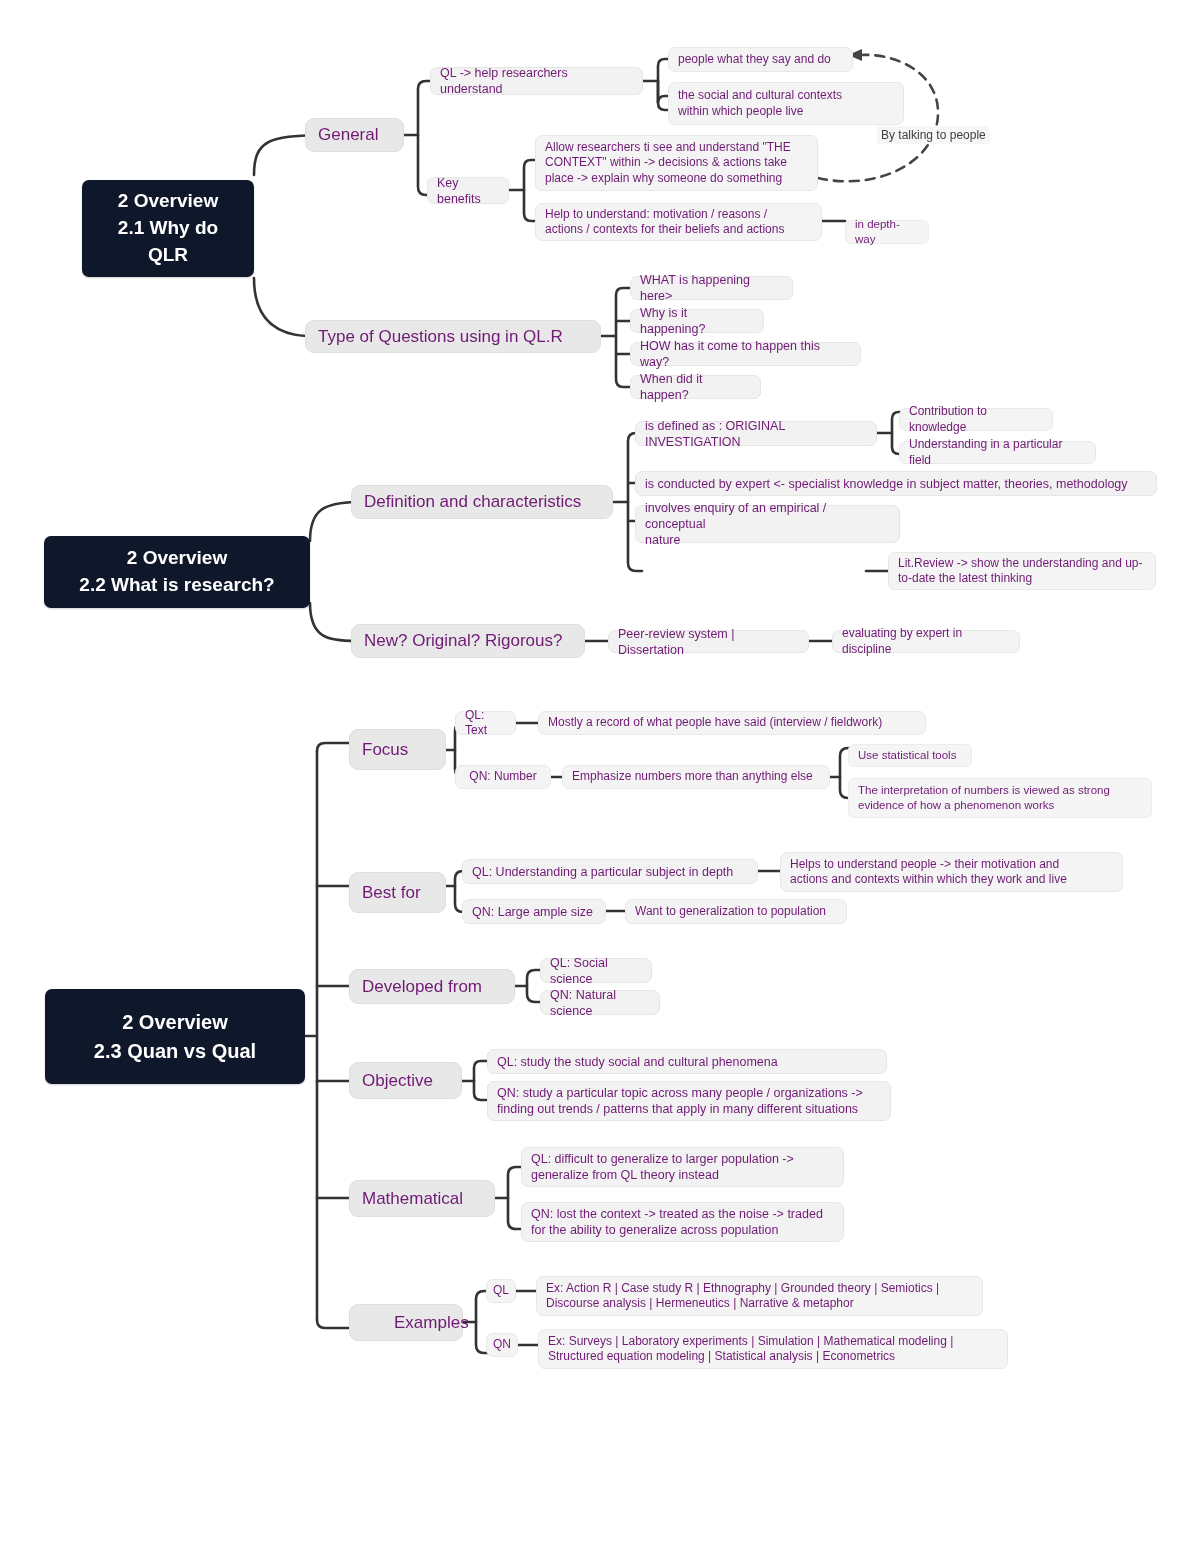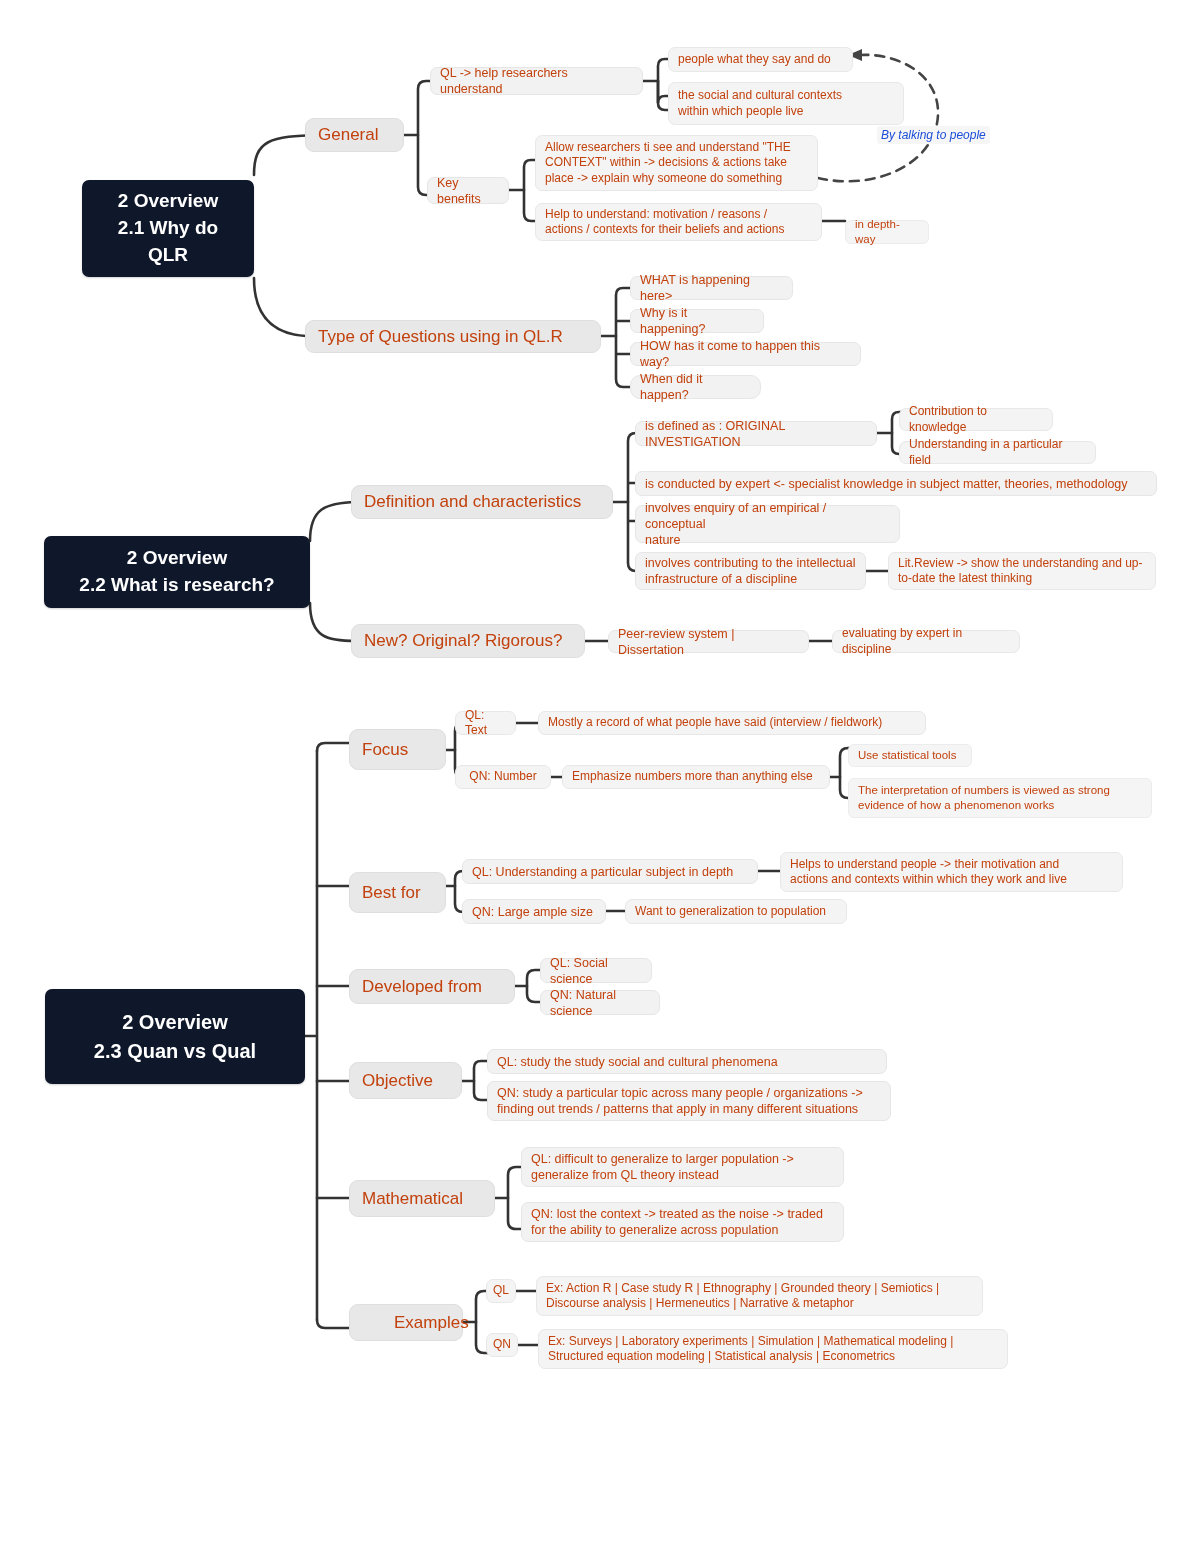--- a/index.html
+++ b/index.html
@@ -21,21 +21,21 @@
     width: 1200px; height: 1553px;
     pointer-events: none;
   }
   .node {
     position: absolute;
     display: flex;
     align-items: center;
     border-radius: 8px;
     background: #eeeeee;
     border: 1px solid #e2e2e2;
-    color: #c2410c;
+    color: #701a75;
     line-height: 1.28;
     white-space: pre-line;
     padding: 5px 9px;
   }
   .root {
     background: #0f172a;
     border: none;
     color: #ffffff;
     font-weight: bold;
     font-size: 19px;
@@ -73,26 +73,25 @@
   .tag {
     background: #f4f4f4;
     border: 1px solid #e8e8e8;
     font-size: 12px;
     border-radius: 7px;
     justify-content: center;
   }
   .floatlabel {
     position: absolute;
     background: #f6f6f6;
-    color: #1d4ed8;
+    color: #404040;
     font-size: 12px;
     padding: 2px 4px;
     border-radius: 3px;
     white-space: nowrap;
-    font-style: italic;
   }
 </style>
 </head>
 <body>
 
 <div id="canvas">
 
   <svg class="links" viewBox="0 0 1200 1553">
     <g fill="none" stroke="#333333" stroke-width="2.6" stroke-linecap="round">
 
@@ -210,40 +209,38 @@
   <div class="floatlabel" style="left:877px; top:126px;">By talking to people</div>
 
   <div class="node lvl1" style="left:305px; top:320px; width:296px; height:33px;">Type of Questions using in QL.R</div>
 
   <div class="node lvl2" style="left:630px; top:276px; width:163px; height:24px;">WHAT is happening here&gt;</div>
 
   <div class="node lvl2" style="left:630px; top:309px; width:134px; height:24px;">Why is it happening?</div>
 
   <div class="node lvl2" style="left:630px; top:342px; width:231px; height:24px;">HOW has it come to happen this way?</div>
 
-  <div class="node lvl2" style="left:630px; top:375px; width:131px; height:24px;border-radius:10px;">When did it happen?</div>
+  <div class="node lvl2" style="left:630px; top:375px; width:131px; height:24px;">When did it happen?</div>
 
   <div class="node root" style="left:44px; top:536px; width:266px; height:72px; font-size:19px;">2 Overview
 2.2 What is research?</div>
 
   <div class="node lvl1" style="left:351px; top:485px; width:262px; height:34px;">Definition and characteristics</div>
 
   <div class="node lvl2" style="left:635px; top:421px; width:242px; height:25px;">is defined as : ORIGINAL INVESTIGATION</div>
 
   <div class="node lvl3" style="left:899px; top:408px; width:154px; height:23px;">Contribution to knowledge</div>
 
   <div class="node lvl3" style="left:899px; top:441px; width:197px; height:23px;">Understanding in a particular field</div>
 
   <div class="node lvl2" style="left:635px; top:471px; width:522px; height:25px;">is conducted by expert &lt;- specialist knowledge in subject matter, theories, methodology</div>
 
   <div class="node lvl2" style="left:635px; top:505px; width:265px; height:38px;">involves enquiry of an empirical / conceptual
 nature</div>
 
-  <div class="node lvl2" style="left:635px; top:552px; width:231px; height:38px;">involves contributing to the intellectual
-infrastructure of a discipline</div>
 
   <div class="node lvl3" style="left:888px; top:552px; width:268px; height:38px;">Lit.Review -&gt; show the understanding and up-
 to-date the latest thinking</div>
 
   <div class="node lvl1" style="left:351px; top:624px; width:234px; height:34px;">New? Original? Rigorous?</div>
 
   <div class="node lvl2" style="left:608px; top:630px; width:201px; height:23px;">Peer-review system | Dissertation</div>
 
   <div class="node lvl3" style="left:832px; top:630px; width:188px; height:23px;">evaluating by expert in discipline</div>
 

